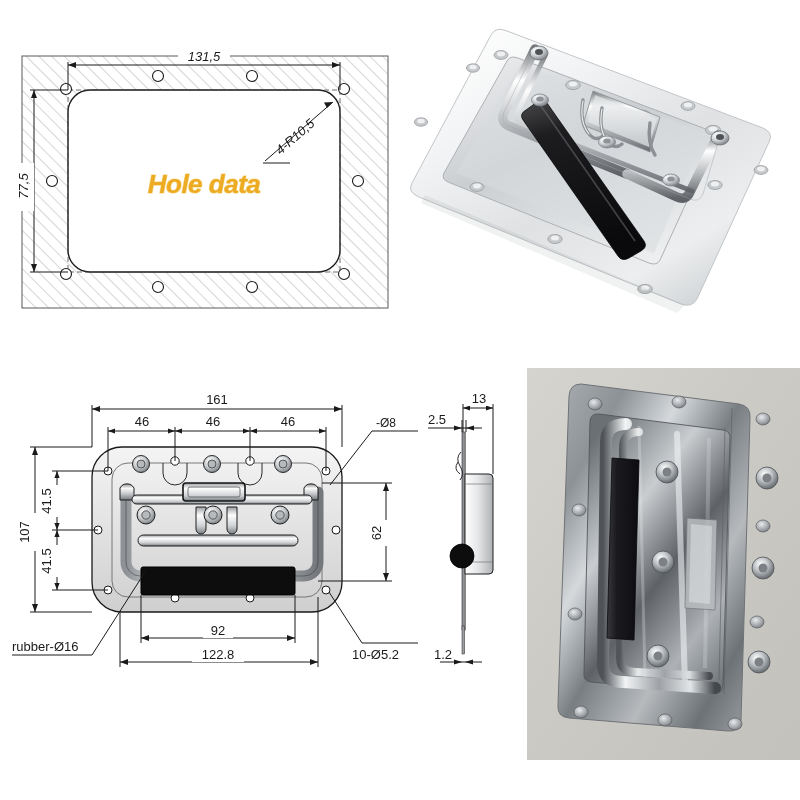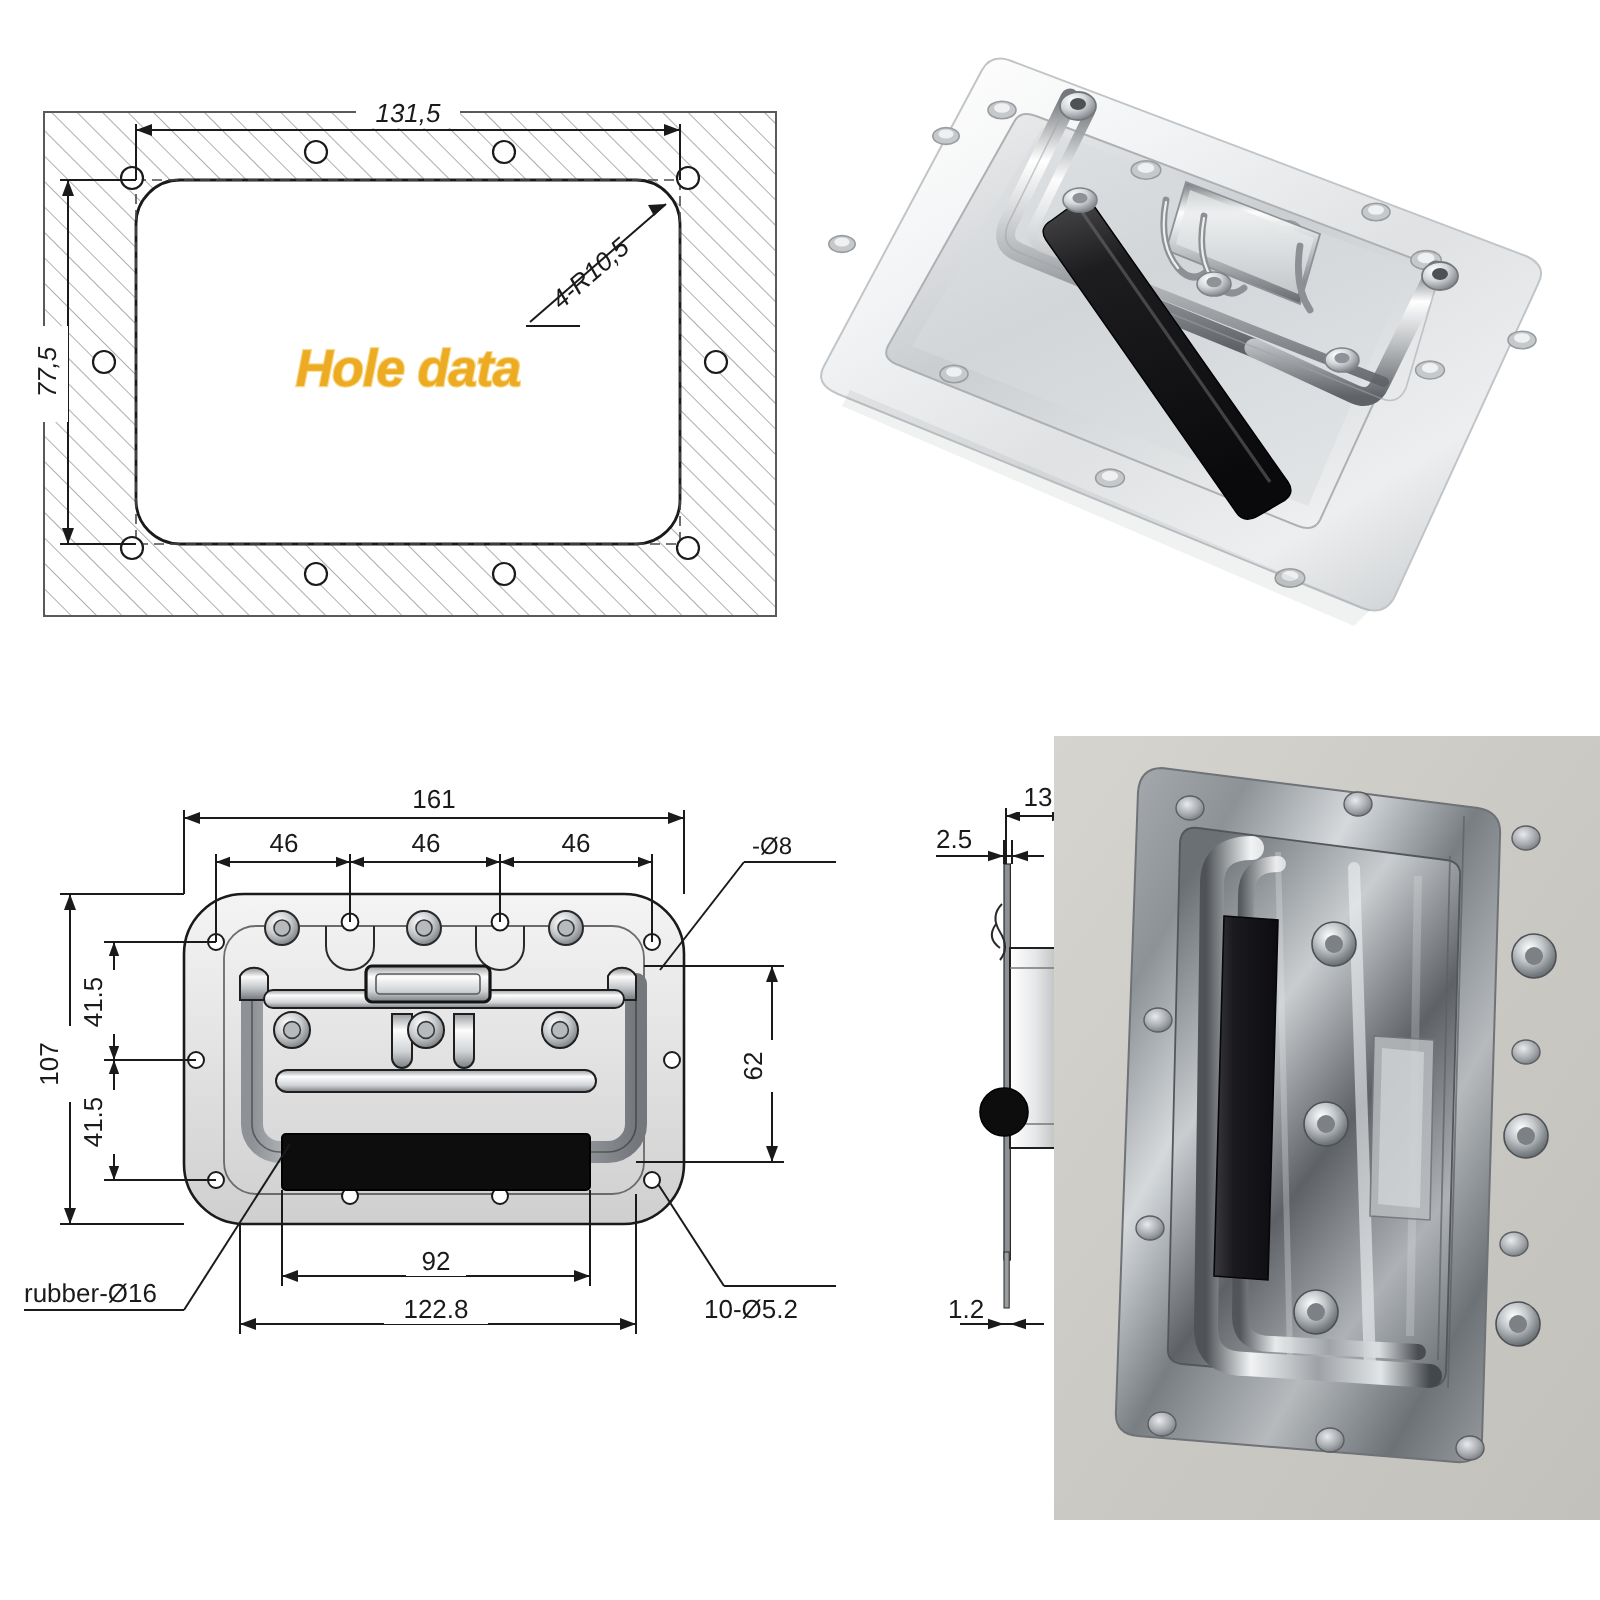--- a/index.html
+++ b/index.html
@@ -16,21 +16,21 @@
   
   .panel{position:absolute;}
 
   
   #hole-pattern-drawing{left:0px;top:18px;width:410px;height:320px;font-style:italic;}
 
   
   #front-view-drawing{left:0px;top:385px;width:420px;height:300px;text-align:center;}
 
   
-  #side-view-drawing{left:420px;top:390px;width:110px;height:290px;margin-left:40px;}
+  #side-view-drawing{left:420px;top:390px;width:110px;height:290px;}
 
   
   #render-3d{left:395px;top:5px;width:405px;height:330px;}
 
   
   #product-photo{left:527px;top:368px;width:275px;height:392px;
      background:#cfcdc8;}
 
   svg{display:block;overflow:visible;}
   .dimtext{font-family:"Liberation Sans", sans-serif;font-size:13px;fill:#1a1a1a;}

